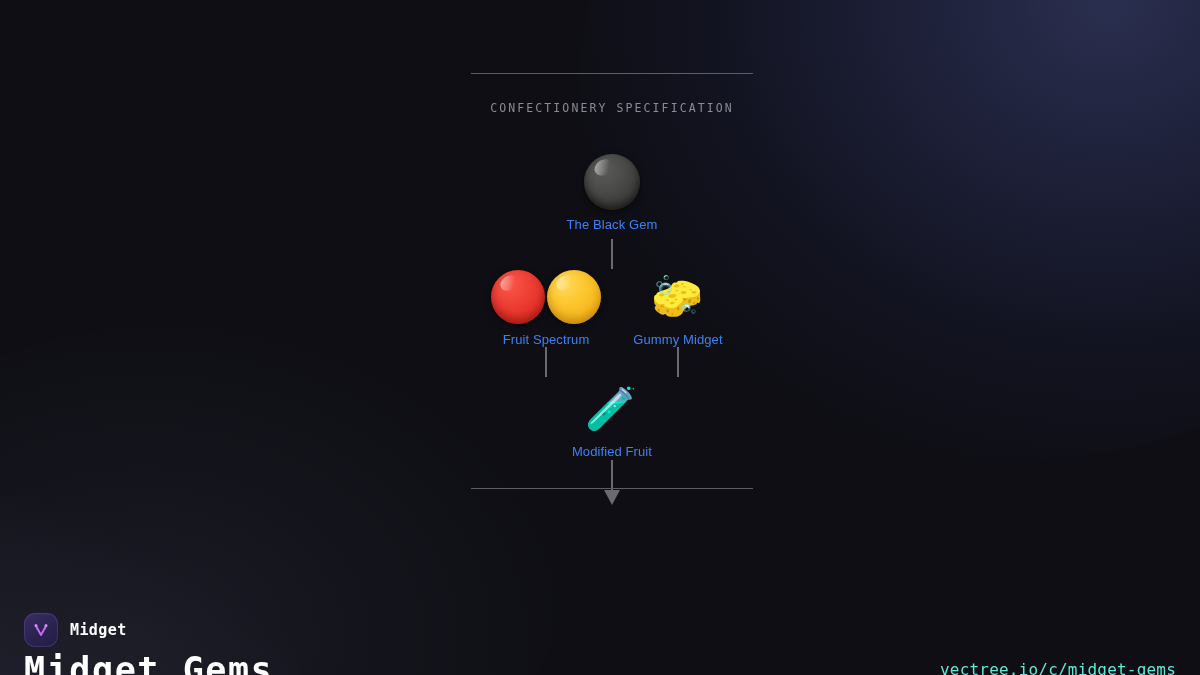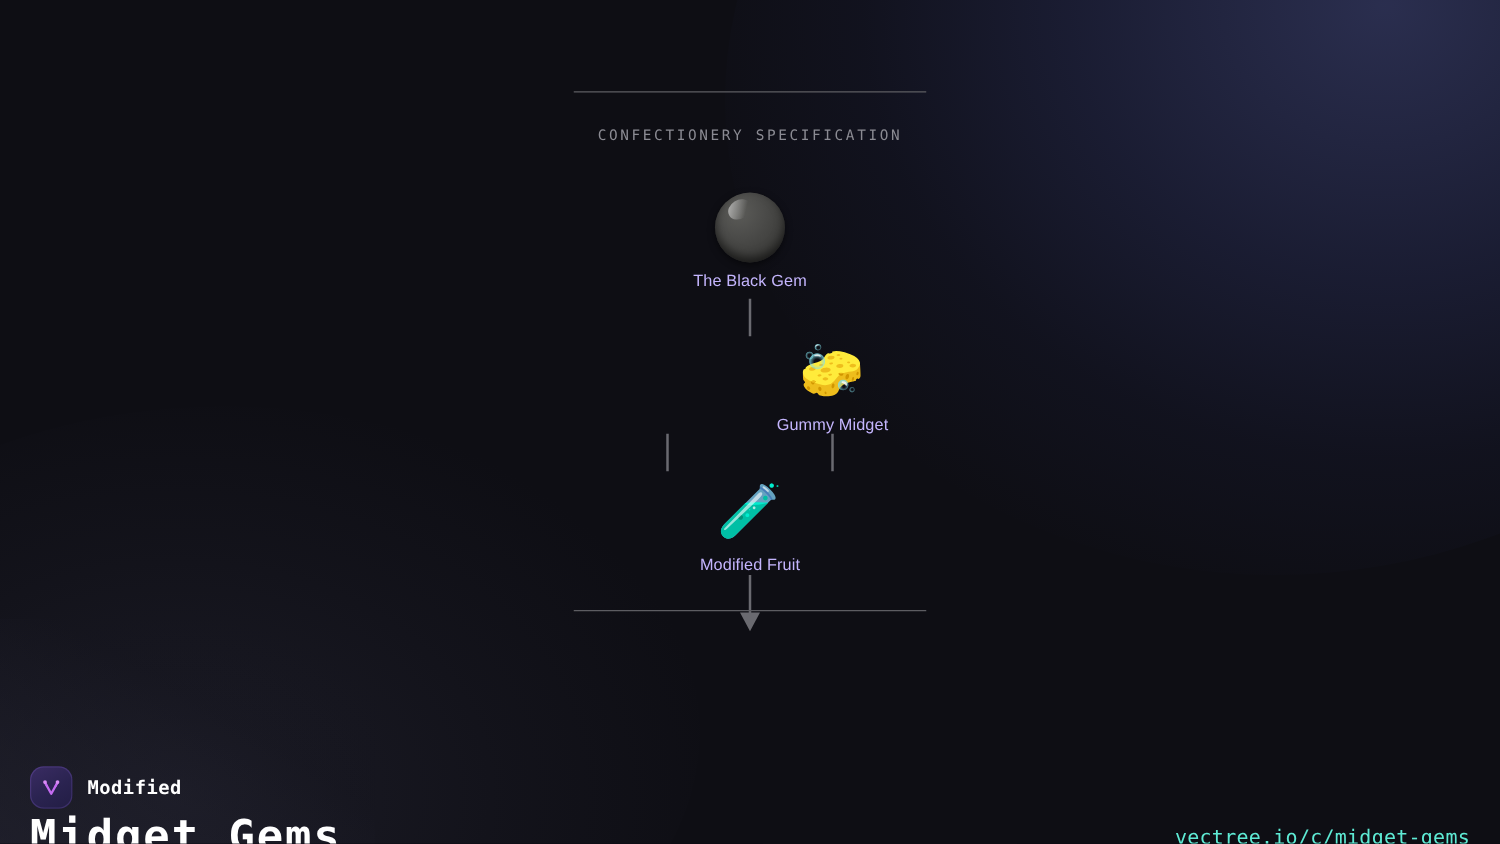--- a/index.html
+++ b/index.html
@@ -50,21 +50,21 @@
     background:linear-gradient(to top right,
       rgba(38,38,52,0.50) 0%,
       rgba(20,20,30,0.12) 58%,
       rgba(14,14,20,0.0) 100%);
     pointer-events:none;
   }
 
   
   #diagram {
     position:absolute;
-    left:0; top:0;
+    left:12px; top:0;
     width:1033px; height:560px;
     pointer-events:none;
   }
 
   .rule {
     position:absolute;
     left:459px;
     width:282px;
     height:1px;
     background:#5d5d62;
@@ -109,21 +109,21 @@
     display:flex;
     align-items:center;
     justify-content:center;
     gap:2px;
     height:58px;
   }
   .node .label {
     margin-top:6px;
     font-family:"Liberation Sans", sans-serif;
     font-size:13px;
-    color:#c4b5fd;
+    color:#3b82f6;
     letter-spacing:0.1px;
   }
 
   
   .sphere {
     position:relative;
     border-radius:50%;
     display:inline-block;
     flex:0 0 auto;
   }
@@ -225,20 +225,27 @@
 
     <div class="node" style="left:500px; top:153px; width:200px;">
       <div class="art">
         <span class="sphere black"></span>
       </div>
       <div class="label">The Black Gem</div>
     </div>
 
     <div class="conn" style="left:599.2px; top:239px; height:30px;"></div>
 
+    <div class="node" style="left:434px; top:268px; width:200px;">
+      <div class="art">
+        <span class="sphere red"></span>
+        <span class="sphere yellow"></span>
+      </div>
+      <div class="label">Fruit Spectrum</div>
+    </div>
 
     <div class="node" style="left:566px; top:268px; width:200px;">
       <div class="art">
         <span class="emoji">🧽</span>
       </div>
       <div class="label">Gummy Midget</div>
     </div>
 
     <div class="conn" style="left:533.2px; top:347px; height:30px;"></div>
     <div class="conn" style="left:665.2px; top:347px; height:30px;"></div>
@@ -261,21 +268,21 @@
     <div class="brand-row">
       <div class="logo-badge">
         <svg width="20" height="20" viewBox="0 0 20 20">
           <path d="M5 6 L10 15 L15 6" stroke="#c46bf0" stroke-width="1.9" fill="none" stroke-linecap="round" stroke-linejoin="round"></path>
           <path d="M5 6 L6.6 9" stroke="#c46bf0" stroke-width="1.6" fill="none" stroke-linecap="round"></path>
           <path d="M15 6 L13.4 9" stroke="#c46bf0" stroke-width="1.6" fill="none" stroke-linecap="round"></path>
           <circle cx="5" cy="5.6" r="1.5" fill="#d98bf5"></circle>
           <circle cx="15" cy="5.6" r="1.5" fill="#d98bf5"></circle>
         </svg>
       </div>
-      <div class="brand-name">Modified</div>
+      <div class="brand-name">Midget</div>
     </div>
 
     <div class="page-title">Midget Gems</div>
 
     <div class="footer-url">vectree.io/c/midget-gems</div>
   </div>
 
 </div>
 
 </body></html>

